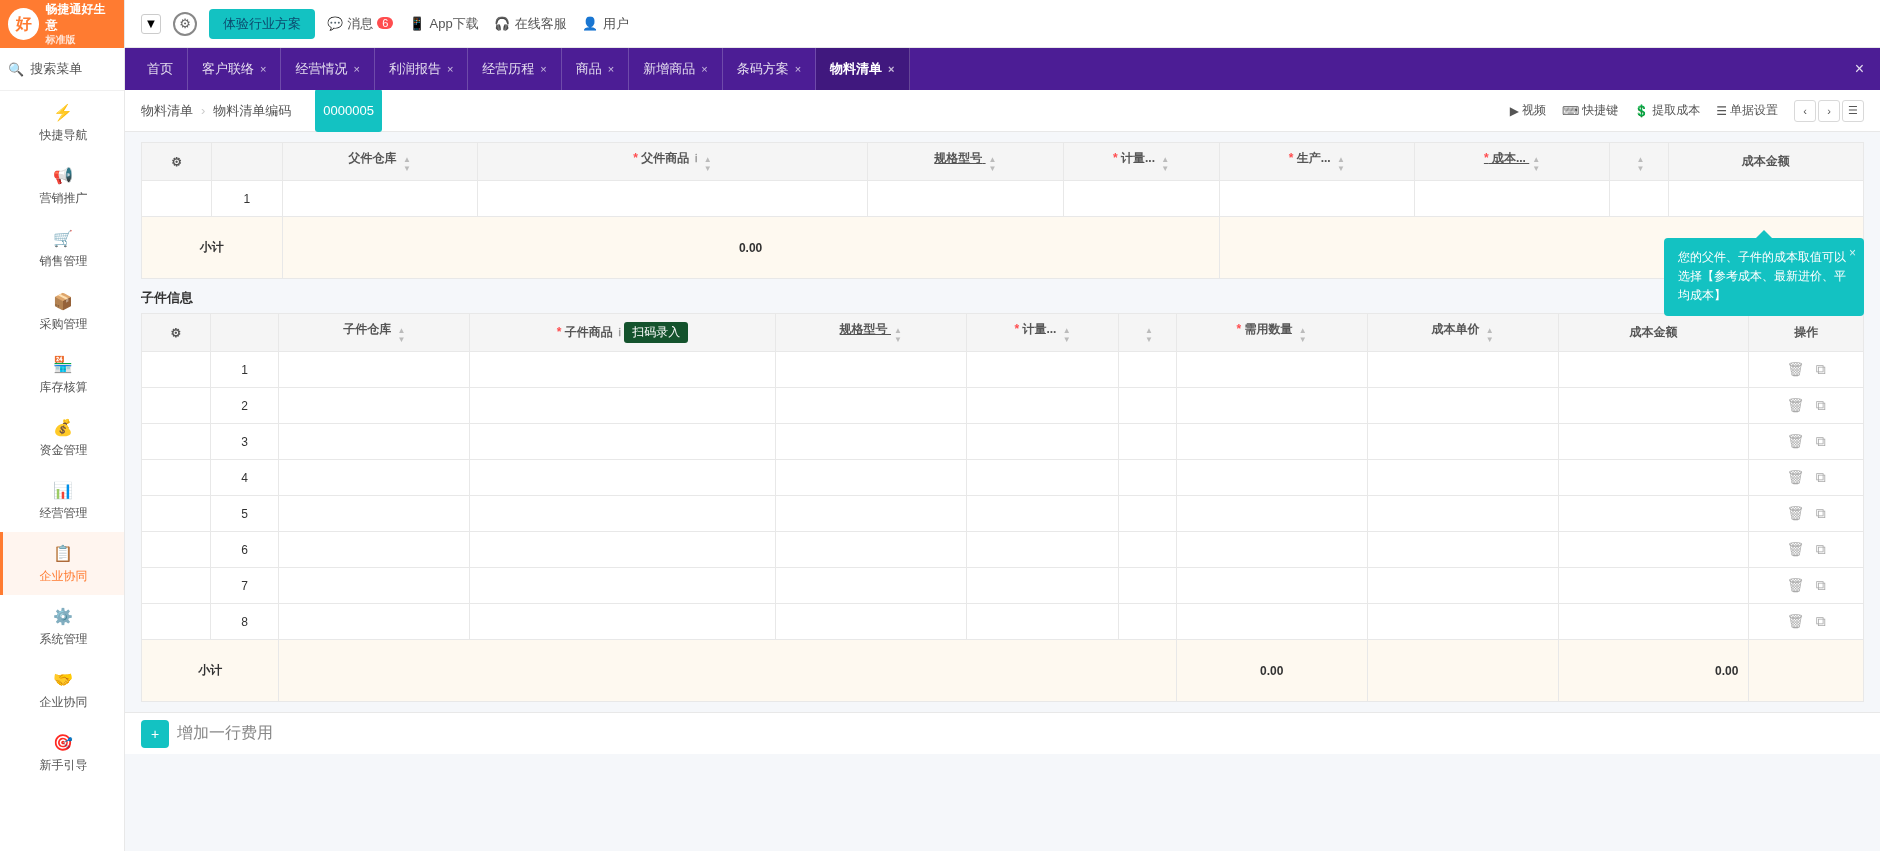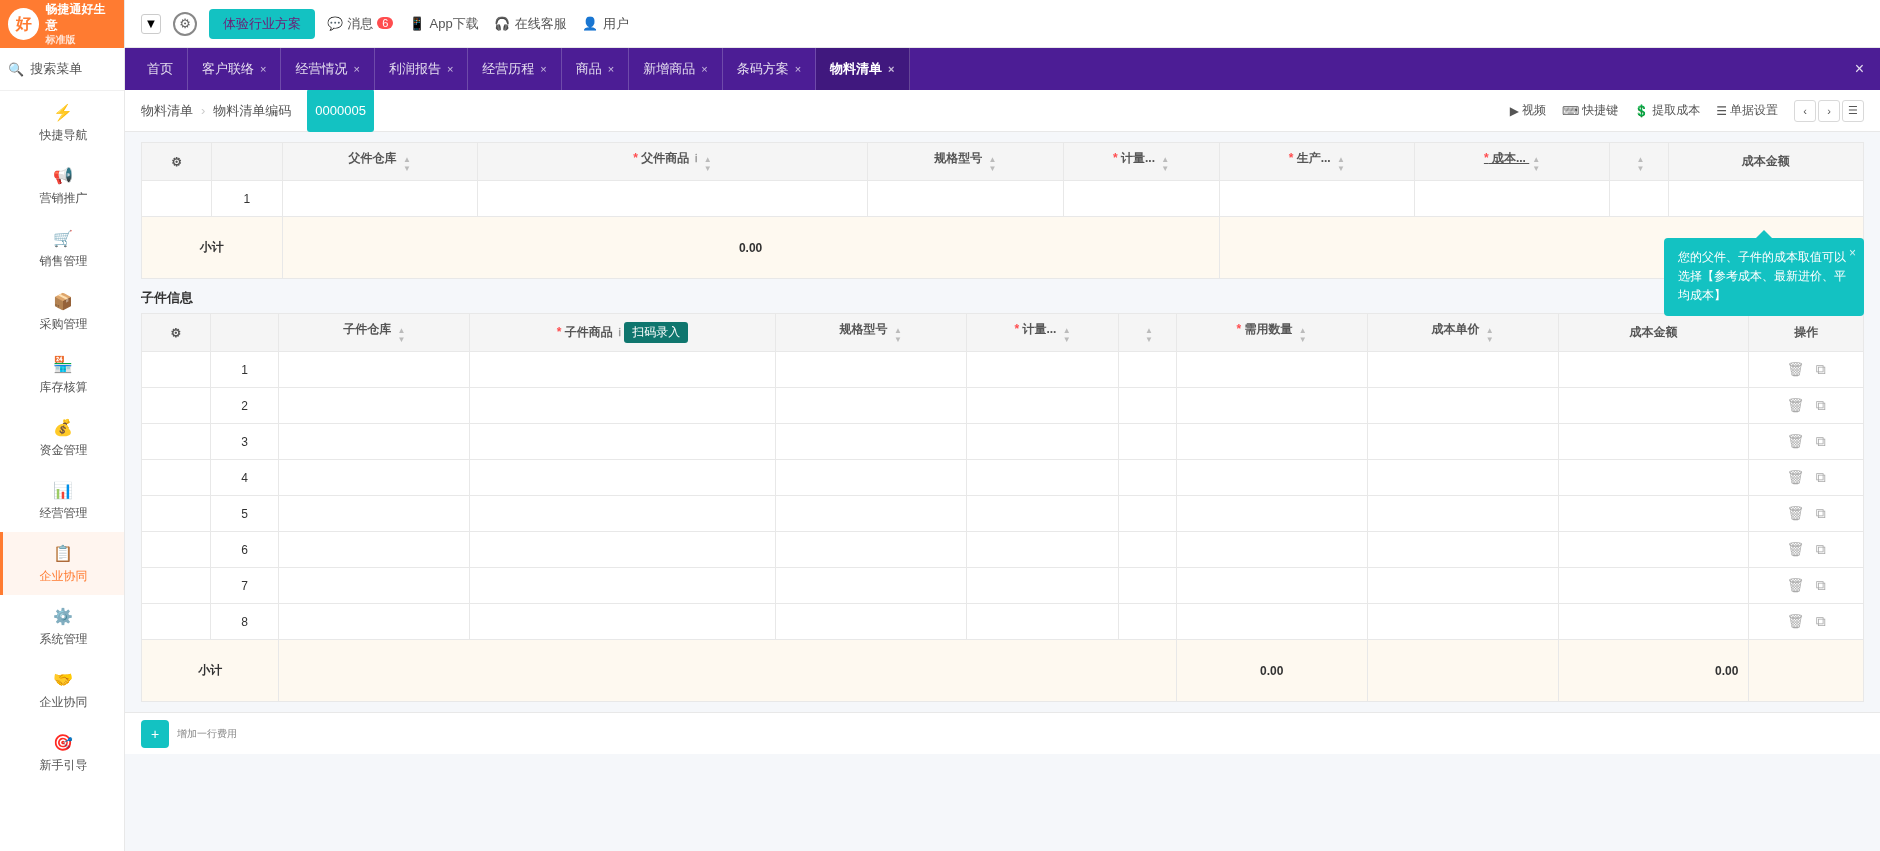--- a/index.html
+++ b/index.html
@@ -82,21 +82,21 @@
       height: 48px;
       display: flex;
       align-items: center;
       padding: 0 16px;
       gap: 12px;
     }
     .topbar-title { font-size: 14px; color: #333; flex: 1; }
     .topbar-actions { display: flex; align-items: center; gap: 16px; }
     .topbar-btn {
       background: #13c2c2;
-      color: #701a75;
+      color: #0c4a6e;
       border: none;
       border-radius: 4px;
       padding: 6px 14px;
       cursor: pointer;
       font-size: 13px;
       text-align: center;
     }
     .topbar-icon-btn {
       background: none;
       border: none;
@@ -228,33 +228,33 @@
     .data-table .subtotal-row td {
       background: #fef9f0;
       font-weight: bold;
       padding: 22px 8px;
       color: #333;
     }
     .col-settings { width: 36px; }
     .col-num { width: 36px; }
     .col-warehouse { width: 100px; }
     .col-product { width: 200px; }
-    .col-spec { width: 100px; }
+    .col-spec { width: 100px; text-decoration: underline; }
     .col-unit { width: 80px; }
     .col-produce { width: 100px; }
     .col-cost { width: 100px; text-decoration: underline; }
     .col-amount { width: 100px; }
     .col-qty { width: 100px; }
     .col-unit-price { width: 100px; }
     .col-op { width: 60px; }
     .required { color: #ff4d4f; }
     .th-info { color: #999; font-size: 11px; margin-left: 2px; }
 
     .scan-btn {
-      background: #0f766e;
+      background: #14532d;
       color: #fff;
       border: none;
       border-radius: 3px;
       padding: 2px 8px;
       font-size: 12px;
       cursor: pointer;
     }
 
     .op-icon {
       cursor: pointer;
@@ -309,21 +309,21 @@
     }
     .bottom-icon {
       width: 28px; height: 28px;
       background: #13c2c2;
       border-radius: 4px;
       display: flex; align-items: center; justify-content: center;
       color: #fff;
       font-size: 14px;
       cursor: pointer;
     }
-    .bottom-text { font-size: 10px; color: #888; }
+    .bottom-text { font-size: 16px; color: #888; }
 
     .th-sort {
       display: inline-flex;
       flex-direction: column;
       gap: 1px;
       margin-left: 3px;
       cursor: pointer;
     }
     .th-sort span { font-size: 8px; color: #bbb; line-height: 1; }
   </style>
@@ -457,21 +457,21 @@
     </div>
     <div class="nav-tab-close-all">×</div>
   </div>
 
   <div class="page-content">
 
     <div class="page-header">
       <span class="breadcrumb-item">物料清单</span>
       <span class="breadcrumb-sep">›</span>
       <span class="breadcrumb-item">物料清单编码</span>
-      <span style="background:#13c2c2;color:#fff;padding:14px 8px;border-radius:3px;font-size:13px;margin-left:8px;">0000005</span>
+      <span style="background:#13c2c2;color:#fff;padding:14px 8px;border-radius:3px;font-size:13px;margin-left:16px;">0000005</span>
       <div class="page-header-right">
         <span>
           <span>▶</span>
           <span>视频</span>
         </span>
         <span>
           <span>⌨</span>
           <span>快捷键</span>
         </span>
         <span>

